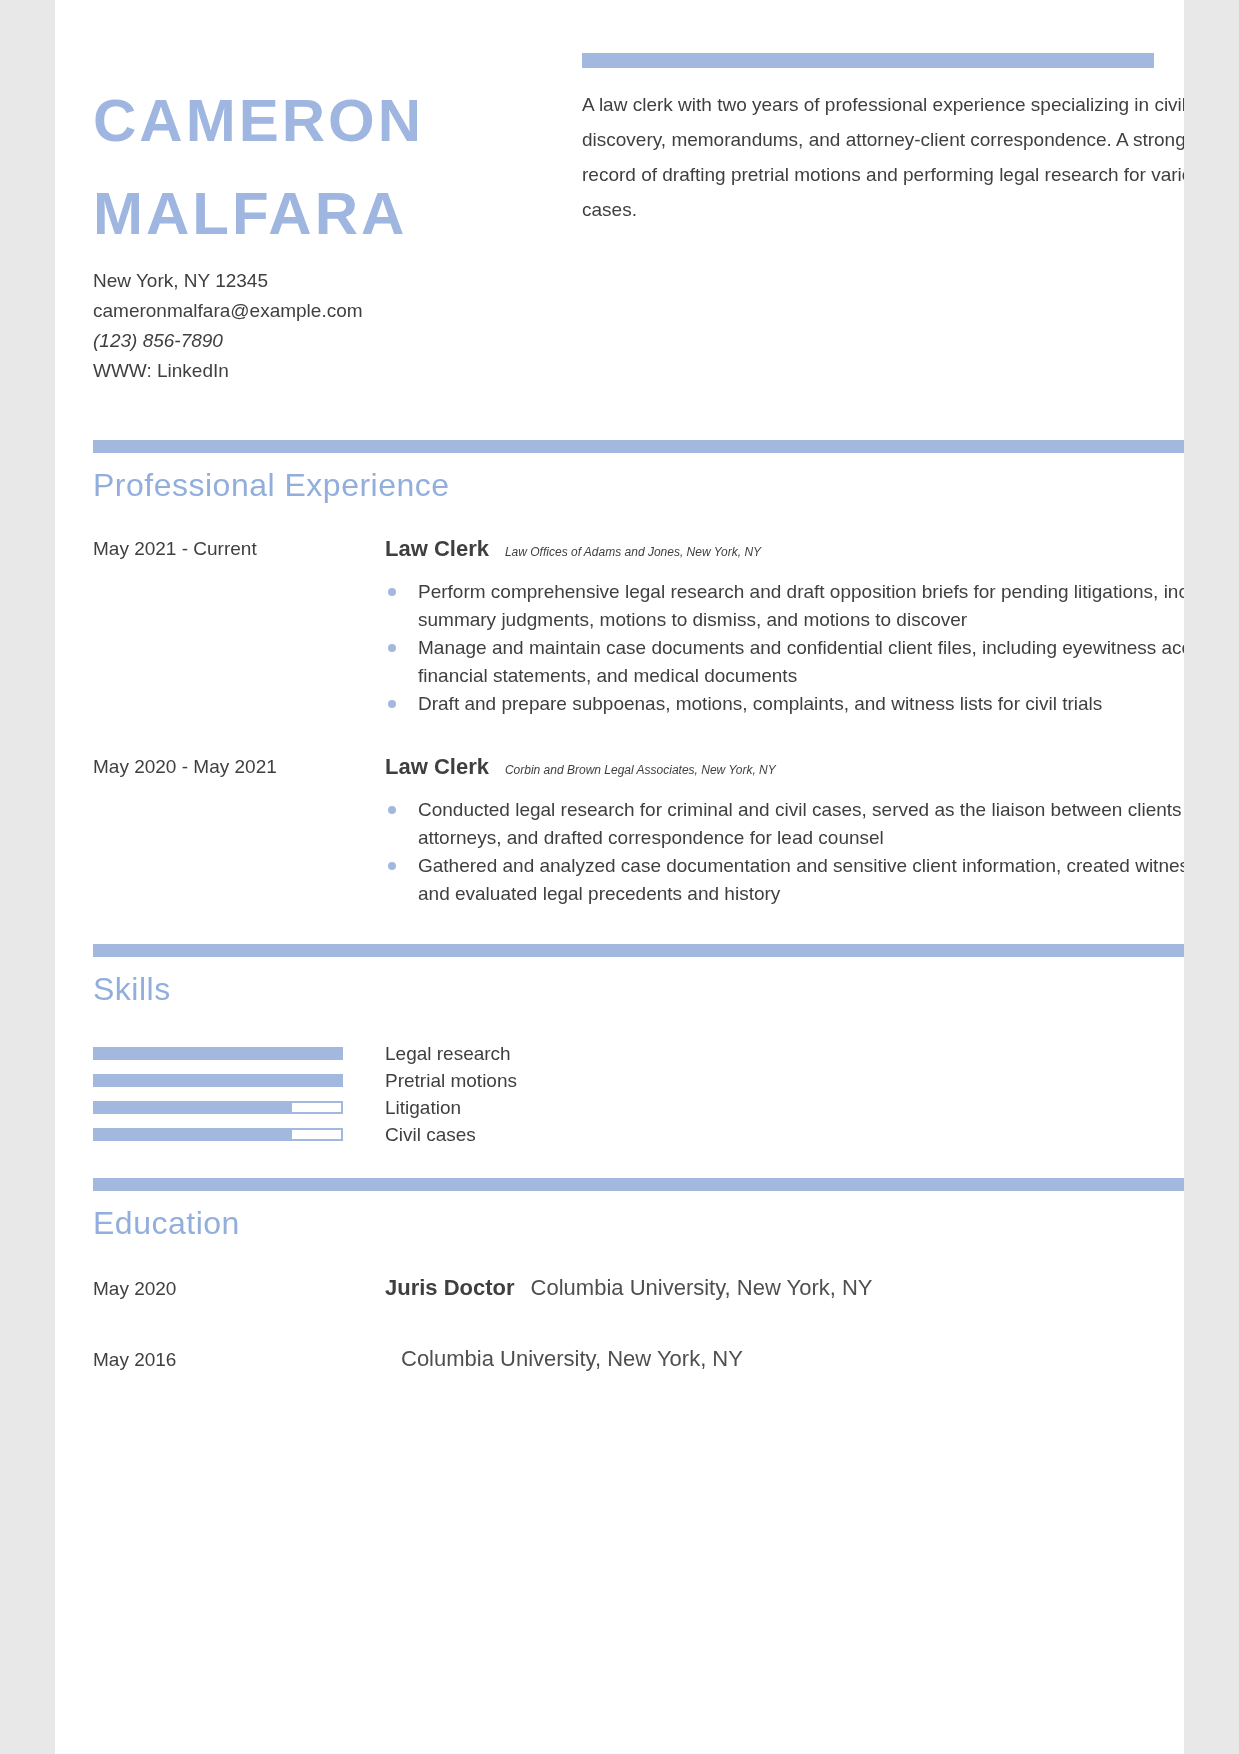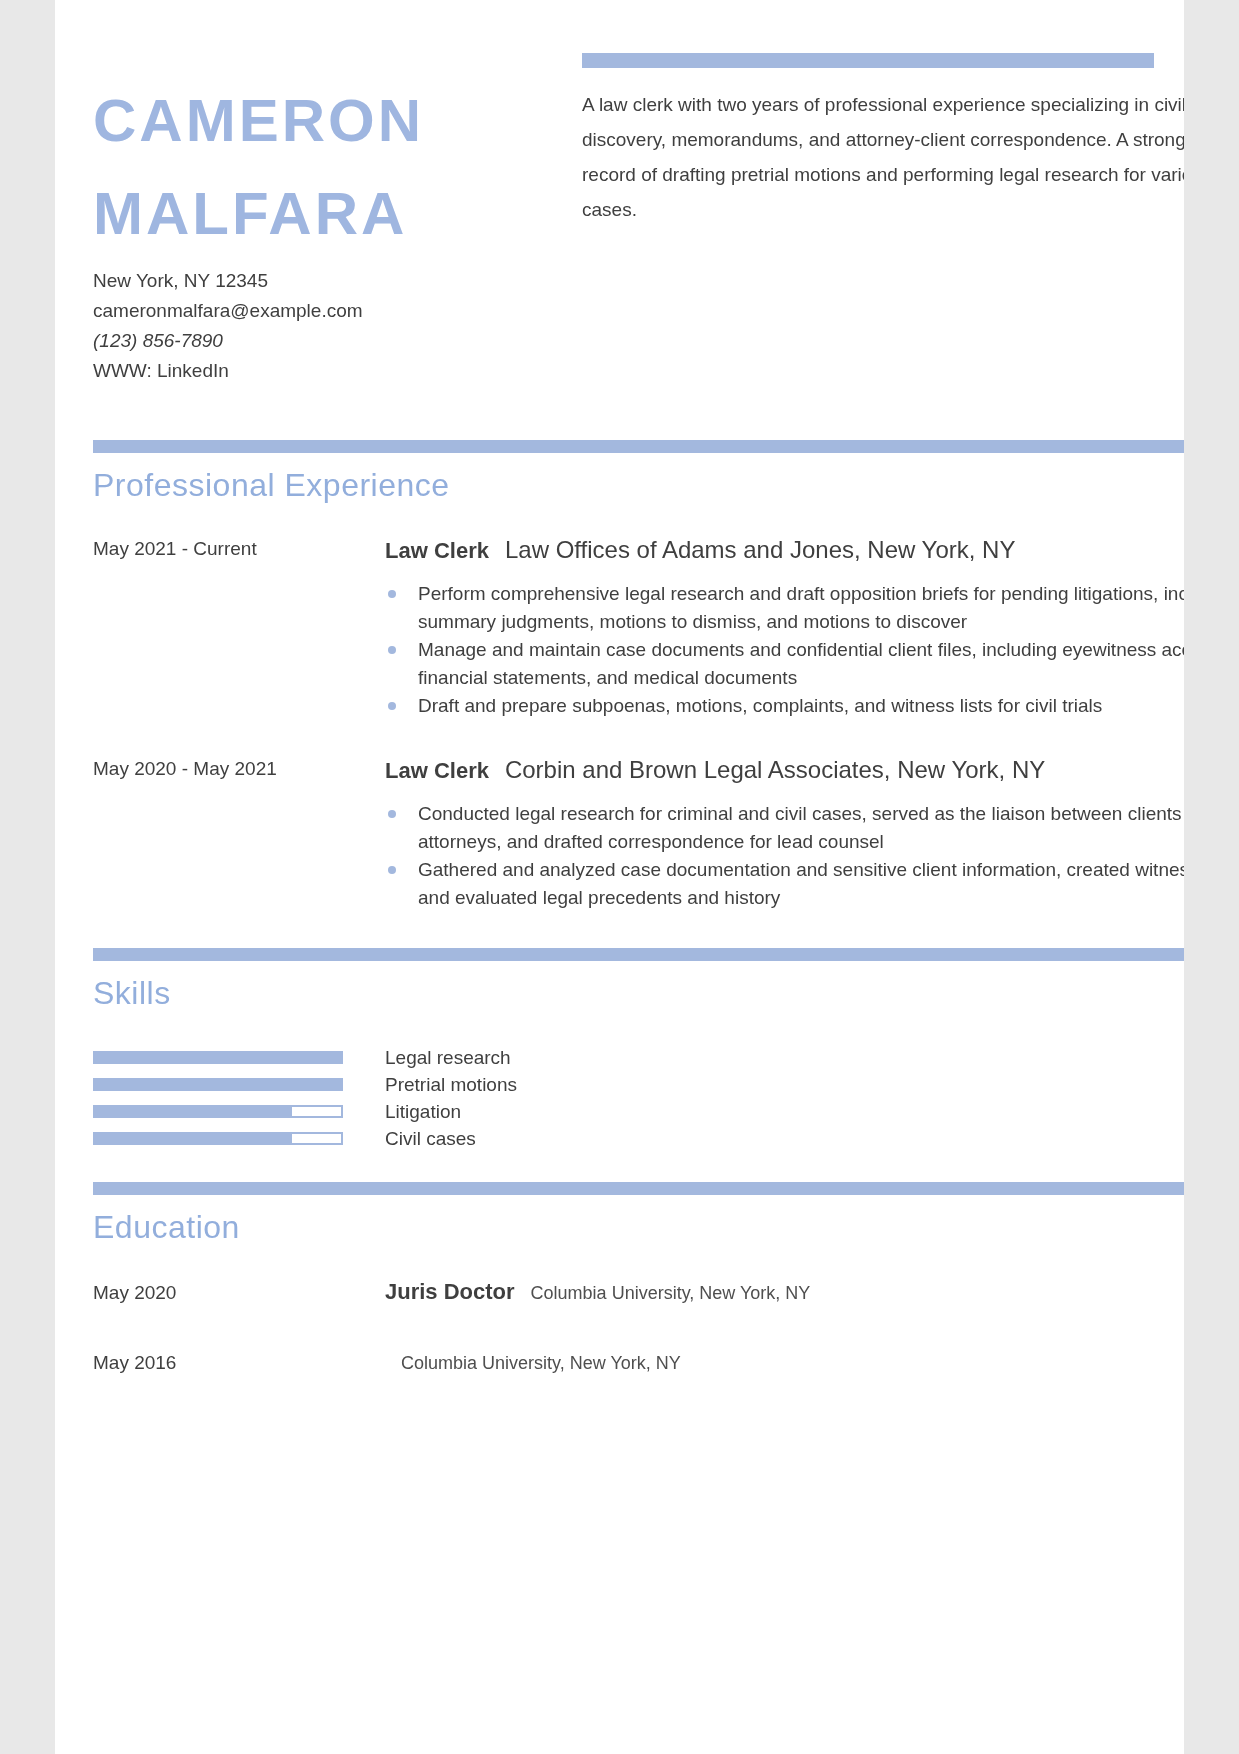--- a/index.html
+++ b/index.html
@@ -78,21 +78,21 @@
   .col-right { flex: 1; min-width: 0; }
   .date-text { font-size: 19px; line-height: 26px; }
   
   .job { margin-bottom: 36px; }
   .role-line {
     display: flex;
     align-items: baseline;
     margin-bottom: 16px;
   }
   .role-title { font-size: 22px; line-height: 26px; font-weight: 700; }
-  .company-name { font-size: 24px; margin-left: 16px; }
+  .company-name { font-size: 12px; font-style: italic; margin-left: 16px; }
   .bullets {
     list-style: none;
     margin: 0;
     padding: 0;
     display: flex;
     flex-direction: column;
   }
   .bullet { display: flex; }
   .bullet-dot {
     width: 8px;
@@ -118,21 +118,21 @@
   }
   .skill-fill {
     height: 100%;
     background: var(--accent, #a3b8de);
   }
   .skill-label { font-size: 19px; line-height: 27px; }
   
   .edu-entry { margin-bottom: 44px; align-items: baseline; }
   .degree-line { display: flex; align-items: baseline; }
   .degree-title { font-size: 22px; line-height: 28px; font-weight: 700; text-align: center; }
-  .school-name { font-size: 18px; color: var(--muted-color, #4f4f4f); margin-left: 16px; }
+  .school-name { font-size: 22px; color: var(--muted-color, #4f4f4f); margin-left: 16px; }
 </style>
 </head>
 <body>
 
 <div class="page">
 
   <h1 class="name-block">
     <span class="name-line">CAMERON</span>
     <span class="name-line">MALFARA</span>
   </h1>

